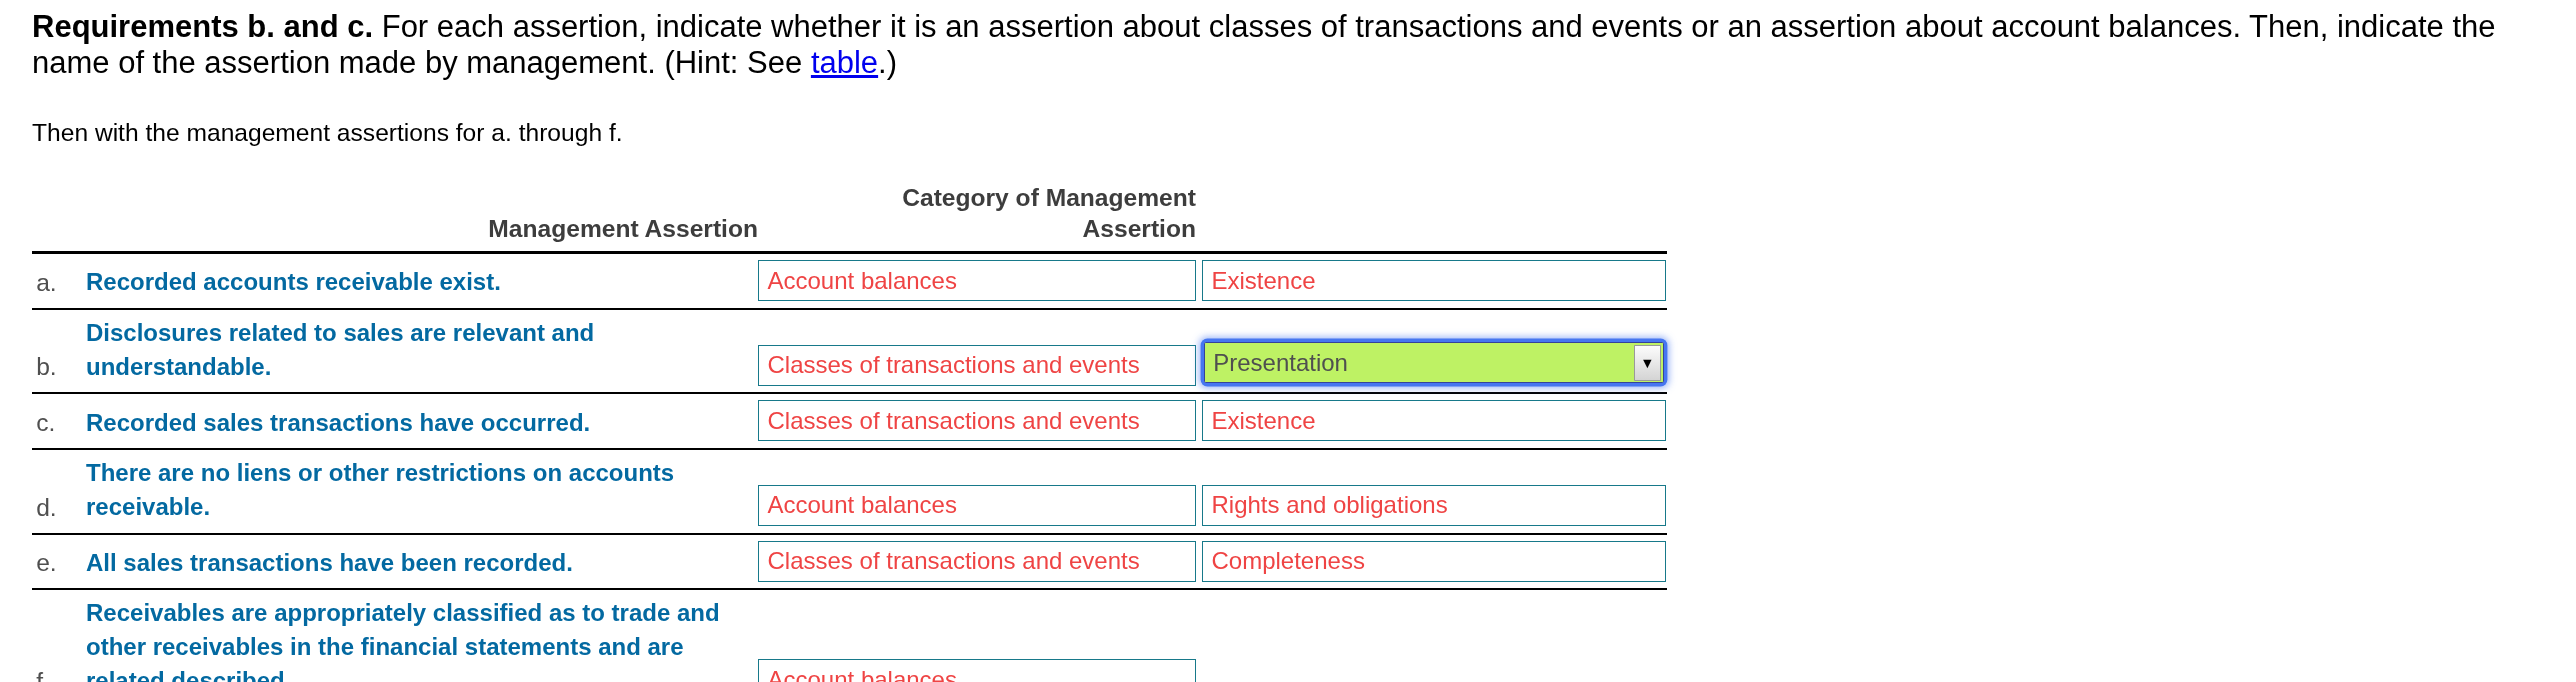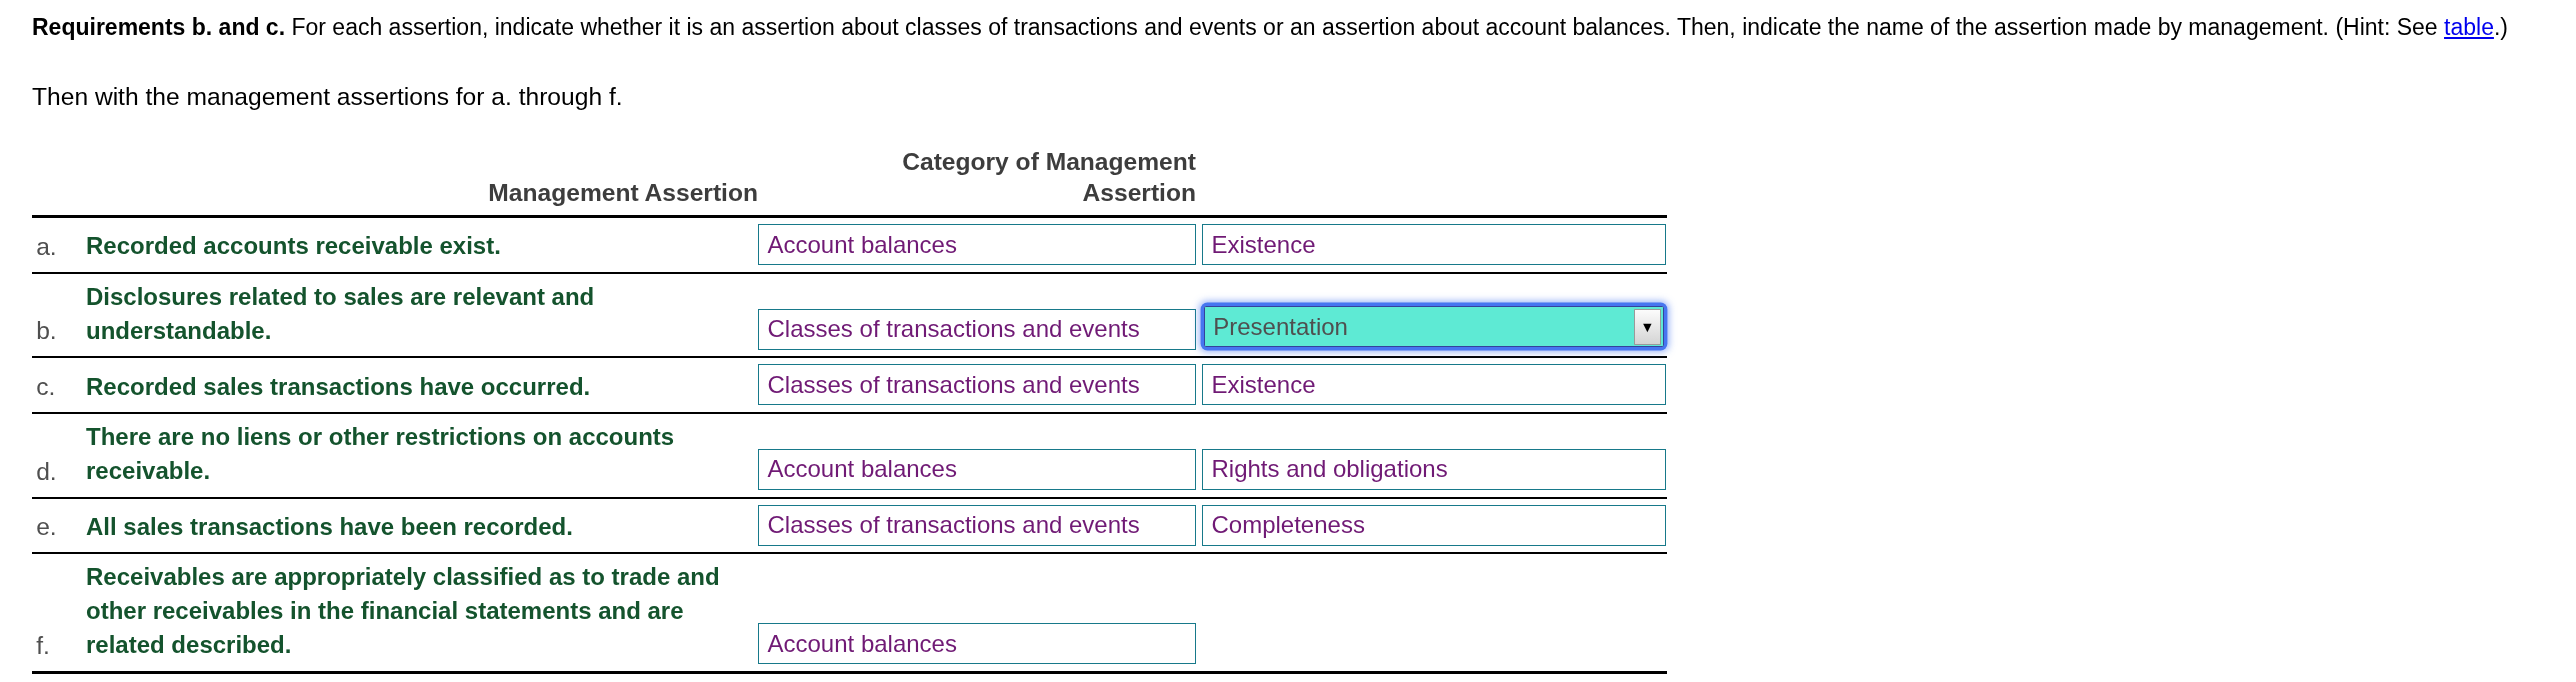--- a/index.html
+++ b/index.html
@@ -8,21 +8,21 @@
     width: 2576px;
     height: 682px;
     overflow: hidden;
     font-family: "Liberation Sans", "DejaVu Sans", sans-serif;
     color: #000;
   }
   .page { padding: 8.5px 6.8px 0 32px; }
 
   
   .instructions {
-    font-size: 23px;
+    font-size: 31px;
     line-height: 36px;
     color: #000;
     max-width: 2539px;
   }
   .instructions b { font-weight: bold; }
   .link { color: #0000ee; text-decoration: underline; cursor: pointer; }
   .sub-instruction {
     margin-top: 34px;
     font-size: 24.6px;
     line-height: 36px;
@@ -60,48 +60,48 @@
 
   .rowlabel {
     font-size: 24.6px;
     color: #4f4f4f;
     padding-left: 4.2px;
     padding-bottom: 4.2px;
   }
   .assertion {
     font-size: 24px;
     font-weight: bold;
-    color: #14532d;
+    color: #0369a1;
     line-height: 34px;
     padding-bottom: 1.7px;
   }
   .cellbox {
     height: 41px;
     background: #fff;
     border: 1.7px solid #17798a;
     display: flex;
     align-items: center;
     padding: 0 8.5px;
     font-size: 24px;
-    color: #701a75;
+    color: #ef4444;
     width: 100%;
     overflow: hidden;
     white-space: nowrap;
   }
 
   
   .dd-ring {
     border-radius: 3.4px;
     box-shadow: 0 0 0 3.4px #4676f0, 0 0 7.6px 4.2px rgba(70, 118, 240, 0.55);
     margin: 4.2px 1.7px 2.5px 1.7px;
     background: #fff;
   }
   .dd {
     height: 41px;
-    background: #5eead4;
+    background: #bef264;
     border: 0.8px solid #35429b;
     border-radius: 1.7px;
     display: flex;
     align-items: center;
     padding-left: 8.5px;
     font-size: 24px;
     color: #4f4f4f;
   }
   .dd-text { white-space: nowrap; }
   .dd-btn {

